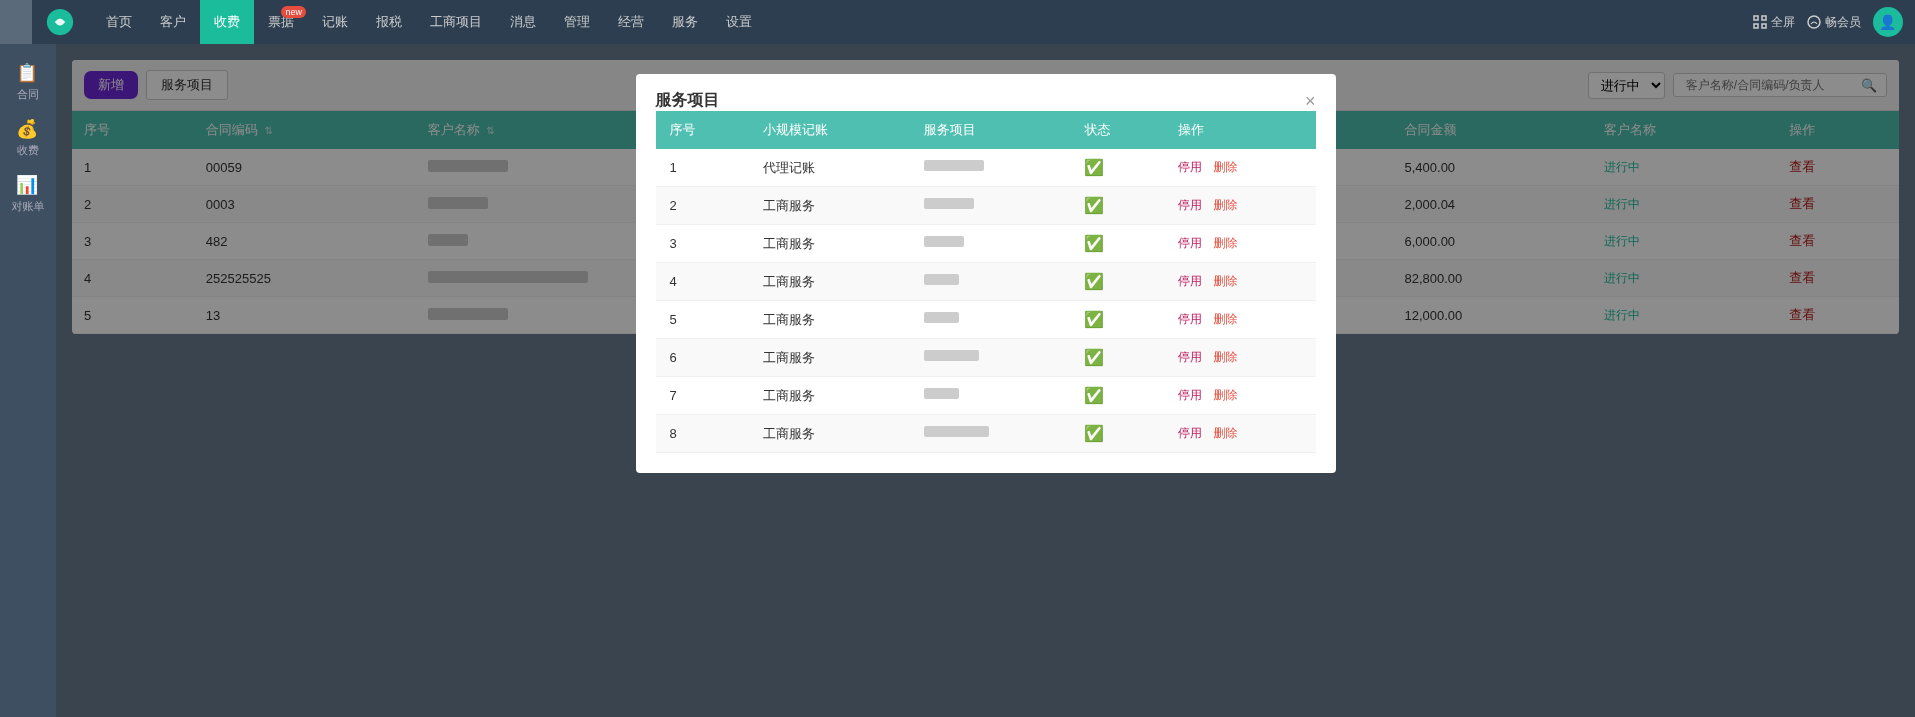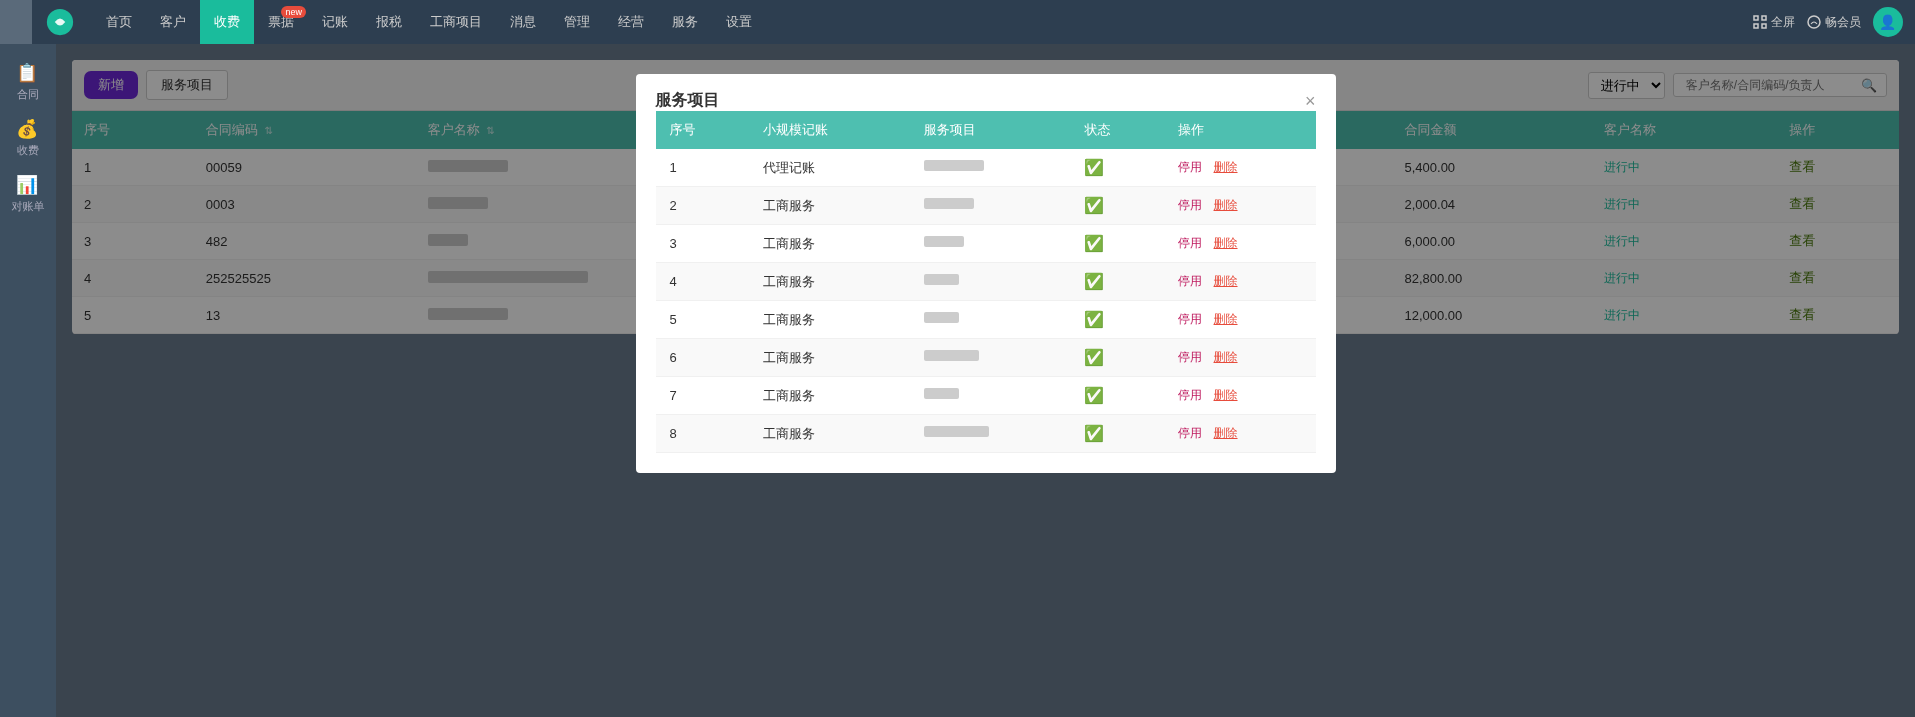--- a/index.html
+++ b/index.html
@@ -89,21 +89,21 @@
     .data-table tbody tr { border-bottom: 1px solid #f0f0f0; }
     .data-table tbody tr:nth-child(even) { background: #f9f9f9; }
     .data-table tbody td { padding: 9px 12px; font-size: 13px; color: #333; }
     .data-table .text-blur {
       background: #ccc; border-radius: 2px; height: 12px; display: inline-block;
       color: transparent; user-select: none;
     }
     .status-badge {
       color: #1abc9c; font-size: 12px;
     }
-    .action-link { color: #4d7c0f; cursor: pointer; margin-top: 20px; }
+    .action-link { color: #b91c1c; cursor: pointer; margin-top: 20px; }
 
     
     .modal-overlay {
       position: fixed; top: 44px; left: 56px; right: 0; bottom: 0;
       background: rgba(0,0,0,0.45); z-index: 200;
       display: flex; align-items: flex-start; justify-content: center;
       padding-top: 30px;
     }
     .modal {
       background: #fff; border-radius: 4px; width: 700px; max-height: 580px;
@@ -126,21 +126,21 @@
     .modal-table { width: 100%; border-collapse: collapse; }
     .modal-table thead tr { background: #4ebfb0; color: #fff; }
     .modal-table thead th {
       padding: 10px 14px; text-align: left; font-weight: normal; font-size: 13px;
     }
     .modal-table tbody tr { border-bottom: 1px solid #f0f0f0; }
     .modal-table tbody tr:nth-child(even) { background: #f9f9f9; }
     .modal-table tbody td { padding: 9px 14px; font-size: 13px; color: #333; }
     .check-icon { color: #1abc9c; font-size: 16px; }
     .action-stop { color: #be185d; cursor: pointer; margin-right: 8px; font-size: 12px; }
-    .action-del { color: #e74c3c; cursor: pointer; font-size: 12px; text-decoration: underline; }
+    .action-del { color: #e74c3c; cursor: pointer; font-size: 12px; }
     .text-blur-sm {
       background: #ccc; border-radius: 2px; height: 11px; display: inline-block;
       color: transparent;
     }
     .col-sort { font-size: 10px; margin-left: 3px; opacity: 0.7; }
   </style>
 </head>
 <body>
 
 <nav class="top-nav">

